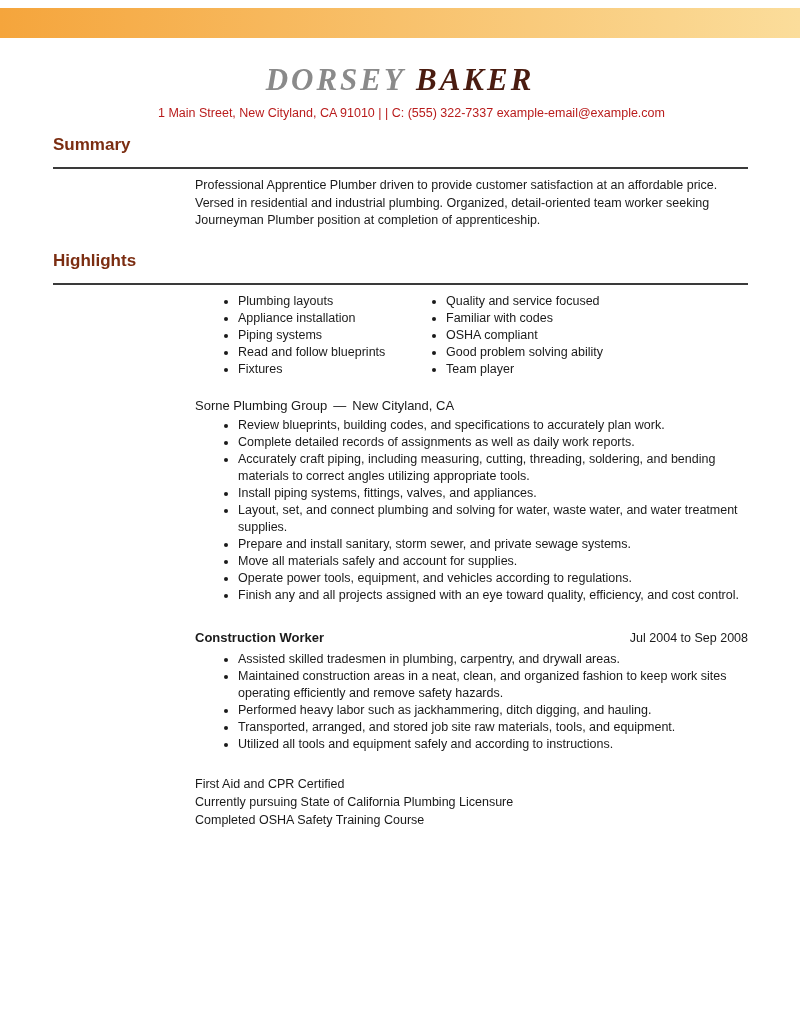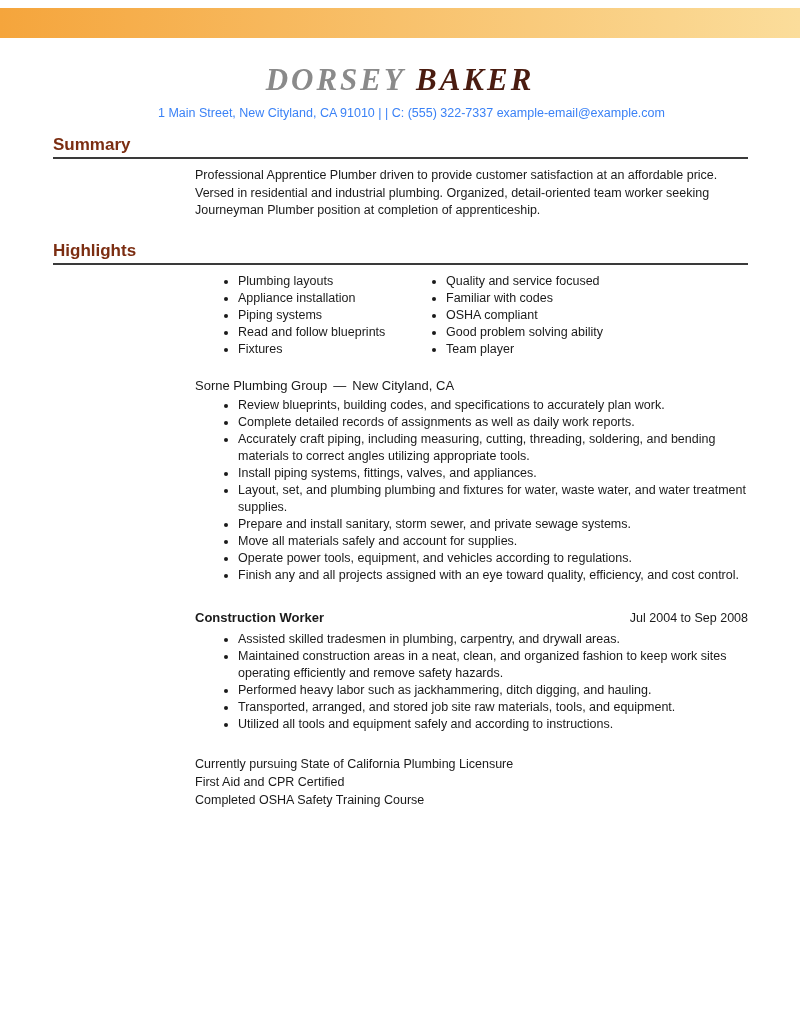--- a/index.html
+++ b/index.html
@@ -24,34 +24,34 @@
     margin: 0;
     font-family: "Liberation Serif", serif;
     font-size: 31px;
     font-weight: 700;
     letter-spacing: 3px;
     line-height: 36px;
     font-style: italic;
   }
   .name .first { color: var(--name-first, #8A8A8A); margin-right: 10px; }
   .name .last  { color: var(--name-last, #4A1C10); }
-  .contact { margin-top: 8px; font-size: 12.5px; color: #3b82f6; margin-left: 23px; }
+  .contact { margin-top: 8px; font-size: 12.5px; color: #b91c1c; margin-left: 23px; }
 
   .section { padding: 0 52px 0 53px; }
   .sec-summary     { margin-top: 15px; }
   .sec-highlights  { margin-top: 21px; }
   .sec-experience  { margin-top: 19px; }
   .sec-certs       { margin-top: 22px; }
 
   .sec-title {
     margin: 0;
     font-size: 17px;
     font-weight: 700;
     color: var(--heading, #7B2D11);
-    padding-bottom: 2px;
+    padding-bottom: 12px;
     border-bottom: 2px solid var(--rule, #3A3A3A);
     line-height: 20px;
   }
   .sec-body {
     margin-left: 142px;
     margin-top: 8px;
     font-size: 12.5px;
     line-height: 17.5px;
   }
   .para { margin: 0; }
@@ -125,21 +125,21 @@
 
       <div class="job">
         <div class="job-company">
           <span class="company">Sorne Plumbing Group</span><span class="divider">—</span><span class="location">New Cityland, CA</span>
         </div>
         <ul class="bullets">
             <li>Review blueprints, building codes, and specifications to accurately plan work.</li>
             <li>Complete detailed records of assignments as well as daily work reports.</li>
             <li>Accurately craft piping, including measuring, cutting, threading, soldering, and bending materials to correct angles utilizing appropriate tools.</li>
             <li>Install piping systems, fittings, valves, and appliances.</li>
-            <li>Layout, set, and plumbing plumbing and fixtures for water, waste water, and water treatment supplies.</li>
+            <li>Layout, set, and connect plumbing and solving for water, waste water, and water treatment supplies.</li>
             <li>Prepare and install sanitary, storm sewer, and private sewage systems.</li>
             <li>Move all materials safely and account for supplies.</li>
             <li>Operate power tools, equipment, and vehicles according to regulations.</li>
             <li>Finish any and all projects assigned with an eye toward quality, efficiency, and cost control.</li>
           </ul>
       </div>
 
       <div class="job">
         <div class="job-head">
           <span class="job-title">Construction Worker</span>
@@ -153,20 +153,20 @@
             <li>Utilized all tools and equipment safely and according to instructions.</li>
           </ul>
       </div>
 
     </div>
   </section>
 
   <section class="section sec-certs">
     <div class="sec-body">
       <ul class="plain-list">
+          <li>First Aid and CPR Certified</li>
           <li>Currently pursuing State of California Plumbing Licensure</li>
-          <li>First Aid and CPR Certified</li>
           <li>Completed OSHA Safety Training Course</li>
         </ul>
     </div>
   </section>
 
 </div>
 
 </body></html>

